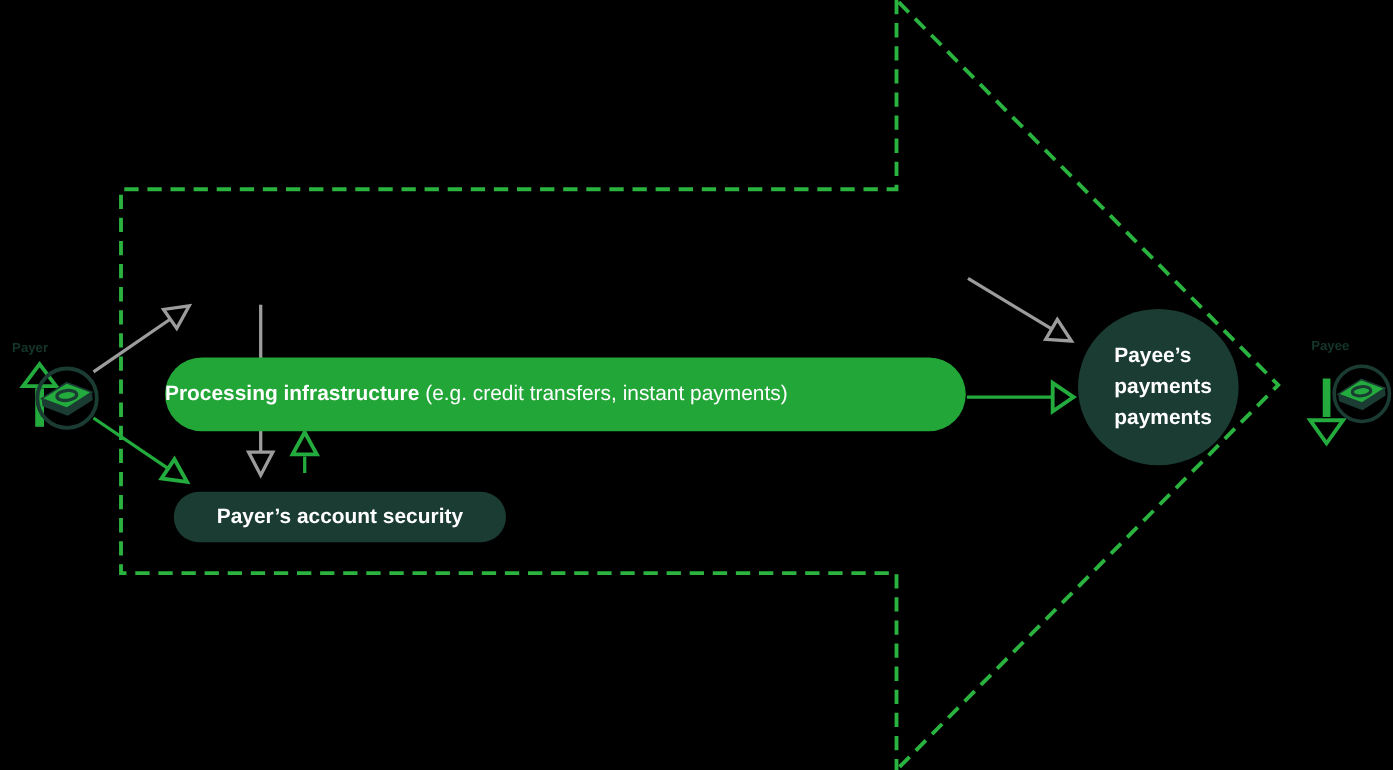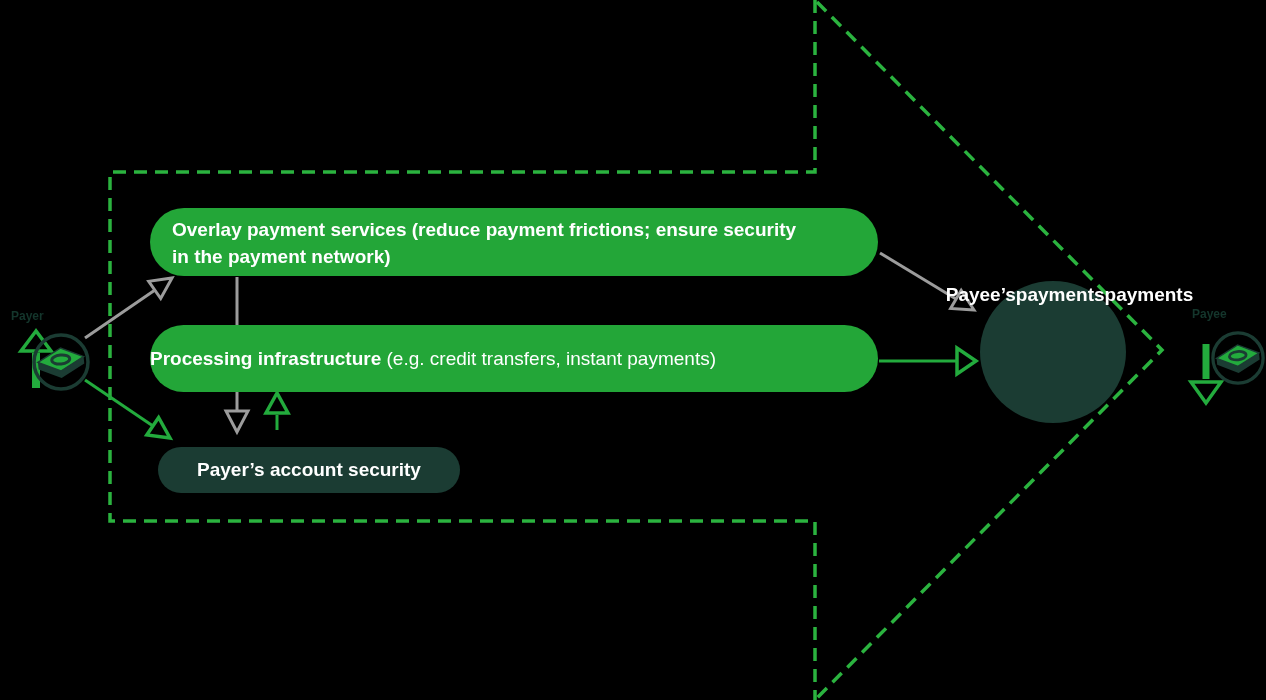--- a/index.html
+++ b/index.html
@@ -38,21 +38,21 @@
   }
   .processing-box .b{font-weight:bold;}
   .payerprov-box{
     left:158px; top:447px; width:302px; height:46px; border-radius:23px;
     background:var(--dark-green); font-weight:bold; font-size:19px;
     text-align:center; line-height:46px; white-space:nowrap;
   }
   .payee-circle{
     left:980px; top:281px; width:146px; height:142px; border-radius:50%;
     background:var(--dark-green); font-weight:bold; font-size:19px;
-    display:flex; flex-direction:row; justify-content:center;
+    display:flex; flex-direction:column; justify-content:center;
     padding-left:33px; line-height:28px;
   }
   .actor-label{
     position:absolute; z-index:2; color:var(--label-dark);
     font-weight:bold; font-size:12px; white-space:nowrap;
   }
   .payer-label{left:11px; top:309px;}
   .payee-label{left:1192px; top:307px;}
 </style>
 </head>
@@ -105,24 +105,20 @@
     <g transform="translate(1238,358) scale(0.93)">
       <circle class="iconring" r="27"></circle>
       <g transform="rotate(-6)">
         <polygon class="billside" points="-23,-2 -23,5 -1,16 23,4 23,-3 -1,9"></polygon>
         <polygon class="billtop" points="-23,-2 1,-14 23,-3 -1,9"></polygon>
         <ellipse class="billoval" cx="0" cy="-2.5" rx="9" ry="4.5"></ellipse>
       </g>
     </g>
   </svg>
 
-  <div class="box overlay-box">
-    <div>Overlay payment services (reduce payment frictions; ensure security</div>
-    <div>in the payment network)</div>
-  </div>
 
   <div class="box processing-box">
     <span class="b">Processing infrastructure</span><span> (e.g. credit transfers, instant payments)</span>
   </div>
 
   <div class="box payerprov-box">Payer’s account security</div>
 
   <div class="box payee-circle">
     <div>Payee’s</div>
     <div>payments</div>

